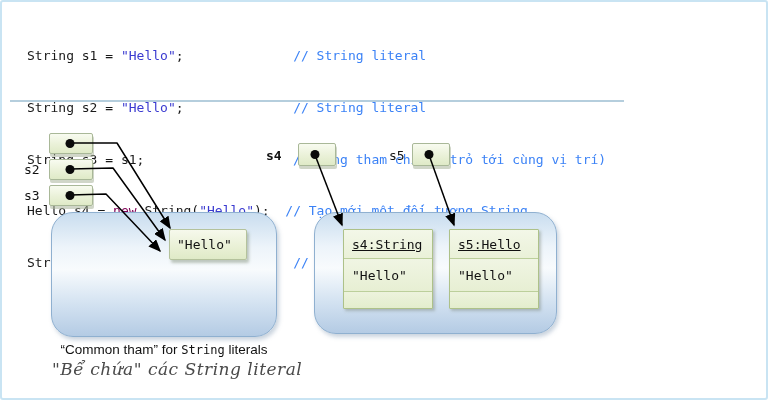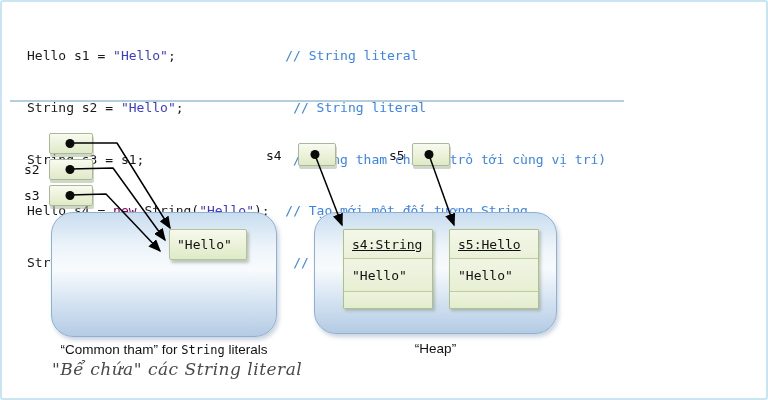--- a/index.html
+++ b/index.html
@@ -104,36 +104,36 @@
     position:absolute; left:0; top:0; width:768px; height:400px;
     pointer-events:none; z-index:5;
   }
 </style>
 </head>
 <body>
 
 <div class="page">
 
   <div class="code">
-    <div><span>Hello s1 = </span><span class="string">"Hello"</span><span>;              </span><span class="comment">// String literal</span></div>
+    <div><span>String s1 = </span><span class="string">"Hello"</span><span>;              </span><span class="comment">// String literal</span></div>
     <div><span>String s2 = </span><span class="string">"Hello"</span><span>;              </span><span class="comment">// String literal</span></div>
     <div><span>String s3 = s1;                   </span><span class="comment">// Cùng tham chiếu (trỏ tới cùng vị trí)</span></div>
     <div><span>Hello s4 = </span><span class="keyword">new</span><span> String(</span><span class="string">"Hello"</span><span>);  </span><span class="comment">// Tạo mới một đối tượng String</span></div>
     <div><span>String s5 = </span><span class="keyword">new</span><span> String(</span><span class="string">"Hello"</span><span>);  </span><span class="comment">// Tạo mới một đối tượng String</span></div>
   </div>
   <div class="code-rule"></div>
 
   <span class="varlabel" style="left:22px; top:134px;margin-left:28px;">s1</span>
   <span class="varlabel" style="left:22px; top:160px;">s2</span>
   <span class="varlabel" style="left:22px; top:186px;">s3</span>
   <div class="varbox" style="left:47px; top:131px; width:44px; height:21px;"></div>
   <div class="varbox" style="left:47px; top:157px; width:44px; height:21px;"></div>
   <div class="varbox" style="left:47px; top:183px; width:44px; height:21px;"></div>
 
-  <span class="varlabel" style="left:264px; top:146px;">s4</span>
+  <span class="varlabel" style="left:264px; top:146px;font-weight:bold;">s4</span>
   <span class="varlabel" style="left:387px; top:146px;">s5</span>
   <div class="varbox" style="left:296px; top:141px; width:38px; height:23px;"></div>
   <div class="varbox" style="left:410px; top:141px; width:38px; height:23px;"></div>
 
   <div class="container-rounded" style="left:49px; top:210px; width:226px; height:125px;"></div>
   <div class="hellobox">
     <span>"Hello"</span>
   </div>
 
   <div class="container-rounded" style="left:312px; top:210px; width:243px; height:122px;"></div>
@@ -143,21 +143,20 @@
     <div class="row-value">"Hello"</div>
     <div class="row-empty"></div>
   </div>
   <div class="objbox" style="left:447px;">
     <div class="row-title">s5:Hello</div>
     <div class="row-value">"Hello"</div>
     <div class="row-empty"></div>
   </div>
 
   <div class="caption-pool"><span>“Common tham” for </span><span class="mono">String</span><span> literals</span></div>
-  <div class="caption-heap">“Heap”</div>
   <div class="caption-vi">"Bể chứa" các String literal</div>
 
   <svg class="arrow-layer" viewBox="0 0 768 400">
     <defs>
       <marker id="ah" markerWidth="9" markerHeight="7" refX="7.5" refY="3.5" orient="auto">
         <path d="M0,0 L8.5,3.5 L0,7 z" fill="#000"></path>
       </marker>
     </defs>
     <g stroke="#000" stroke-width="1.5" fill="none" stroke-linejoin="round">
       <polyline points="68,141 115,141 168,226" marker-end="url(#ah)"></polyline>

